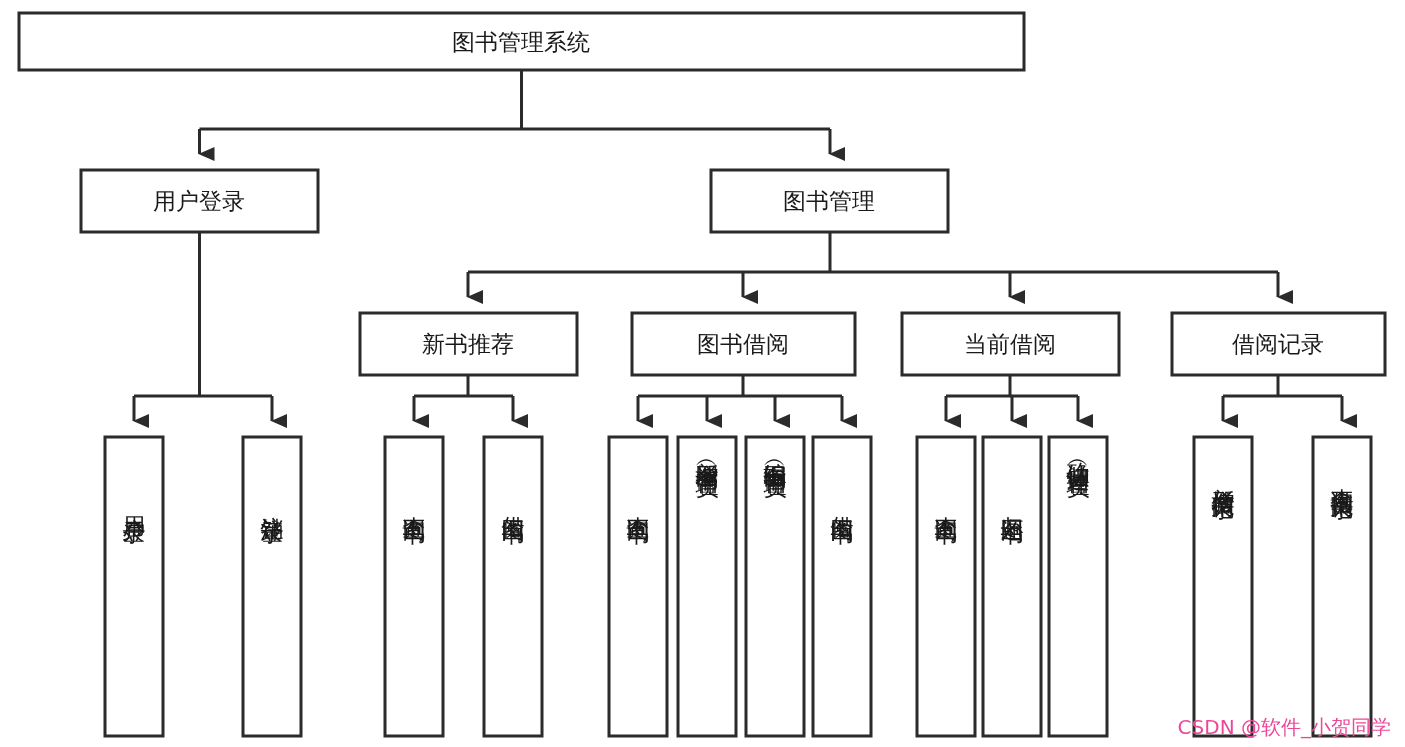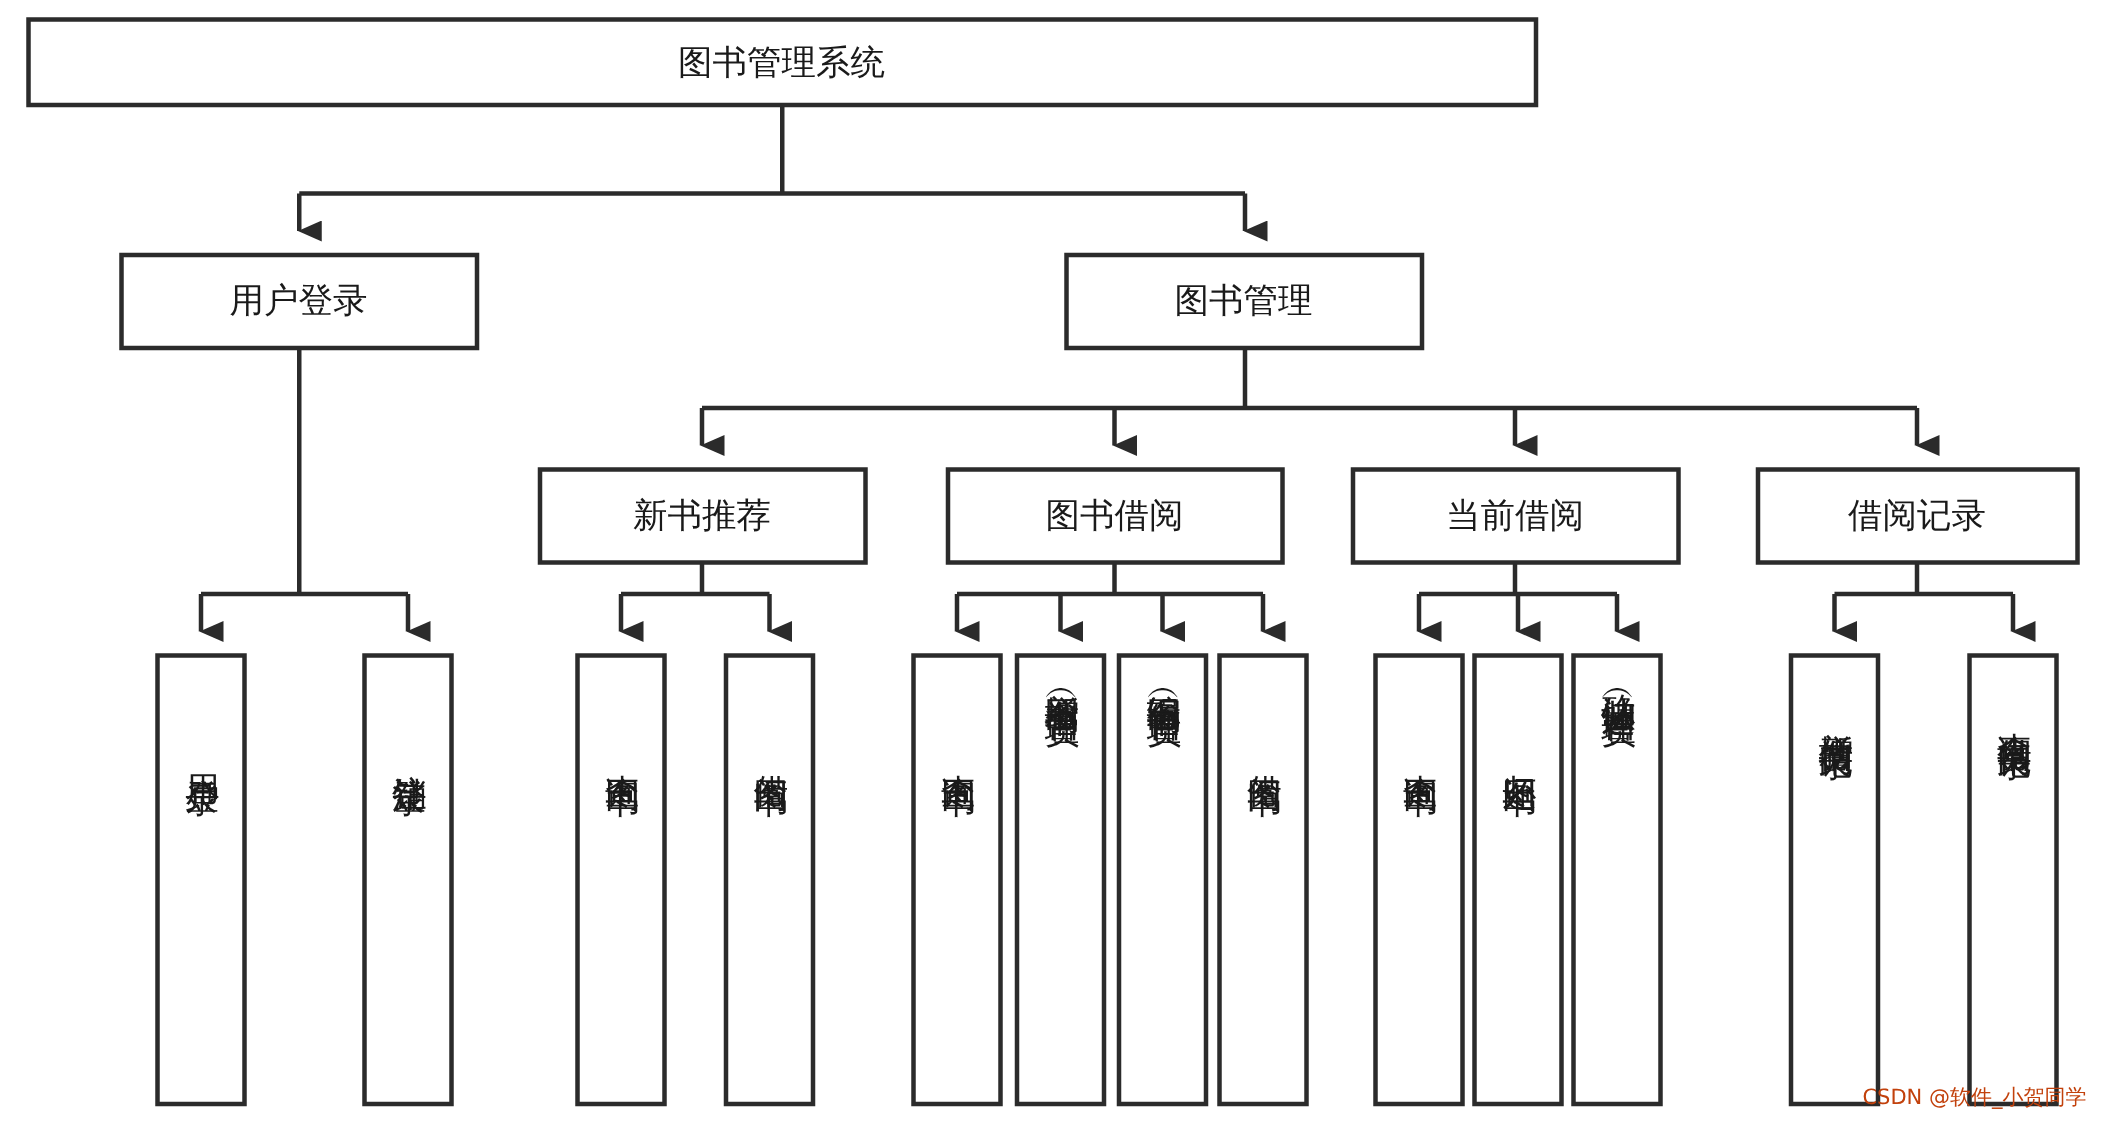--- a/index.html
+++ b/index.html
@@ -62,22 +62,22 @@
     line-height: 1.18;
     color: #1a1a1a;
     letter-spacing: 2px;
     white-space: nowrap;
   }
   .watermark {
     position: absolute;
     right: 14px;
     bottom: 6px;
     font-family: "DejaVu Sans", "Liberation Sans", sans-serif;
-    font-size: 14px;
-    color: #c2410c;
+    font-size: 20px;
+    color: #ec4899;
     white-space: nowrap;
     user-select: none;
     margin-left: 12px;
   }
 </style>
 </head>
 <body>
 
 <div id="diagram-root">
 

